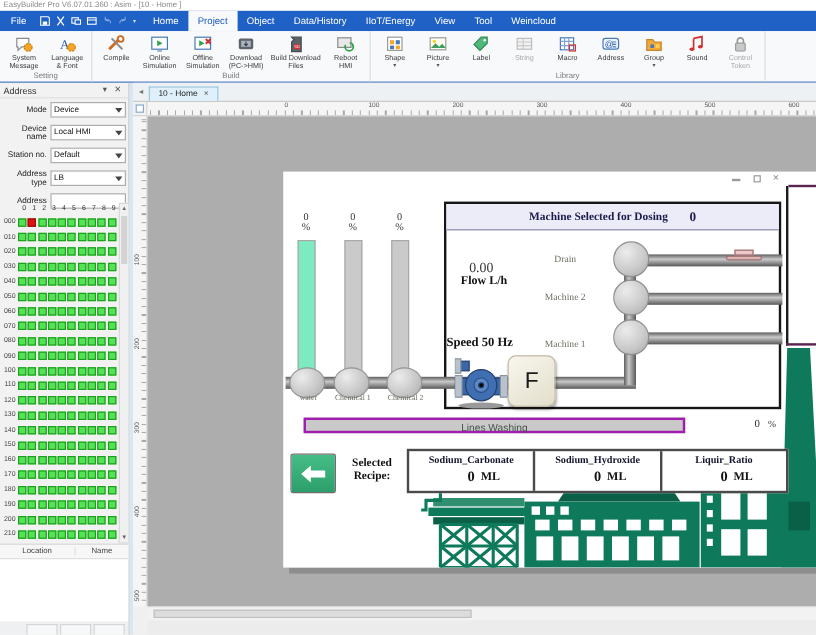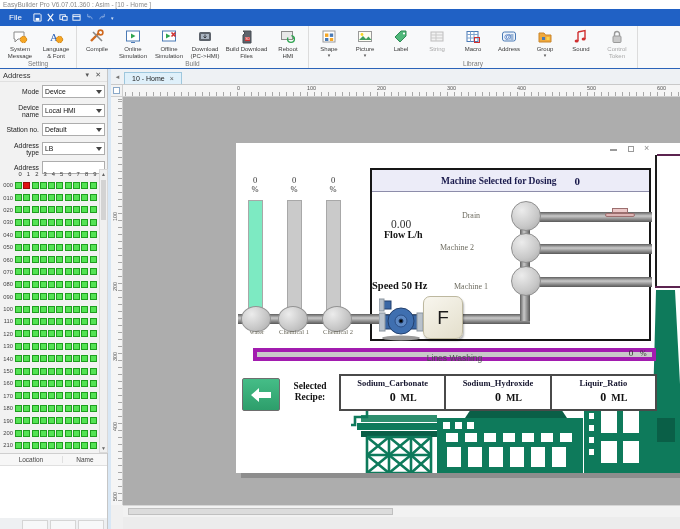--- a/index.html
+++ b/index.html
@@ -150,21 +150,21 @@
   .monitor .screen { position:static; display:flex; width:100%; height:100%; background:#fdfdfd;
              border:1px solid #8d8d8d; align-items:center; justify-content:center; text-align:center;
              font:bold 9.5px "Liberation Serif",serif; color:#1c1c45; white-space:pre-line; line-height:10px; }
   .mneck { left:376px; top:65px; width:16px; height:5px; background:#ecc9c9; border:1px solid #9c6f6f; z-index:2; }
   .mbase { left:369px; top:70px; width:30px; height:4px; background:#dcb4b4; border:1px solid #9c6f6f; border-radius:2px; z-index:2; }
 
   .rlinev { left:419px; top:12px; width:2px; height:133px; background:#1c1c1c; z-index:1; }
   .rlineh { height:2px; background:#5c2450; z-index:1; }
 
   
-  .washbar { left:17px; top:205px; width:403px; height:13px; background:#c9c9c9; border:4px solid #a21caf;
+  .washbar { left:17px; top:205px; width:318px; height:13px; background:#c9c9c9; border:2px solid #a21caf;
              text-align:center; font-size:8.5px; line-height:12px; color:#44544a; z-index:3; }
   .washval { left:388px; top:205px; width:14px; text-align:center; font:9px "Liberation Serif",serif; color:#333; z-index:3; }
   .washunit { left:404px; top:206px; font:8px "Liberation Serif",serif; color:#333; z-index:3; }
 
   .backbtn { left:6px; top:235px; width:38px; height:33px; border:1px solid #6e6e6e; border-radius:2px; z-index:3;
              background:linear-gradient(180deg,#45bd87,#2d9e6b); display:flex; align-items:center; justify-content:center; }
   .sellbl { left:46px; top:238px; width:56px; text-align:center; font:bold 9.5px "Liberation Serif",serif;
             color:#111; white-space:pre-line; line-height:11px; z-index:3; }
   .recipebox { left:103px; top:231px; width:318px; height:37px; border:2px solid #4a4a4a; background:#fff;
                display:flex; z-index:3; }
@@ -201,20 +201,30 @@
         <path d="M1 4h8" stroke="#fff"></path>
       </svg>
     <svg class="qi dim" viewBox="0 0 10 10">
         <path d="M8 7c0-3-3-4-5-3M3 4l0-3M3 4l3 1" stroke="#fff" fill="none"></path>
       </svg>
     <svg class="qi dim" viewBox="0 0 10 10">
         <path d="M2 7c0-3 3-4 5-3M7 4l0-3M7 4l-3 1" stroke="#fff" fill="none"></path>
       </svg>
     <span style="font-size:5px;color:#cfe0f5">▾</span>
   </span>
+  <nav style="display:flex">
+      <span class="menu-item">Home</span>
+      <span class="menu-item active">Project</span>
+      <span class="menu-item">Object</span>
+      <span class="menu-item">Data/History</span>
+      <span class="menu-item">IIoT/Energy</span>
+      <span class="menu-item">View</span>
+      <span class="menu-item">Tool</span>
+      <span class="menu-item">Weincloud</span>
+    </nav>
 </div>
 
 <div class="ribbon">
 
   <div class="rgroup">
     <div class="rbuttons">
       <div class="rbtn">
         <span class="icon">
           <svg width="16" height="16" viewBox="0 0 16 16">
               <path d="M2 3h10v7H6l-3 3v-3H2z" fill="#fdfdfd" stroke="#8a8a8a"></path>
@@ -874,21 +884,21 @@
           <span class="t">Machine Selected for Dosing</span>
           <span class="v">0</span>
         </div>
         <span class="flowl">Flow L/h</span>
         <span class="flowv">0.00</span>
       </div>
 
       <span class="speedl">Speed  50 Hz</span>
 
       <span class="outlbl" style="left:202px; top:68px">Drain</span>
-      <span class="outlbl" style="left:188px; top:100px">Machine 2</span>
+      <span class="outlbl" style="left:202px; top:100px">Machine 2</span>
       <span class="outlbl" style="left:202px; top:139px">Machine 1</span>
       <div class="ocircle" style="top:58px"></div>
       <div class="ocircle" style="top:90px"></div>
       <div class="ocircle" style="top:123px"></div>
 
       <svg class="pump" width="44" height="48" viewBox="0 0 44 48">
         <ellipse cx="22" cy="45" rx="19" ry="2.5" fill="#9a9a9a"></ellipse>
         <rect x="2" y="8" width="10" height="8" fill="#3a67a5" stroke="#23406e"></rect>
         <rect x="0" y="6" width="5" height="12" fill="#b9c2cc" stroke="#8a949e"></rect>
         <rect x="0" y="22" width="44" height="14" fill="#3a67a5" stroke="#23406e"></rect>

